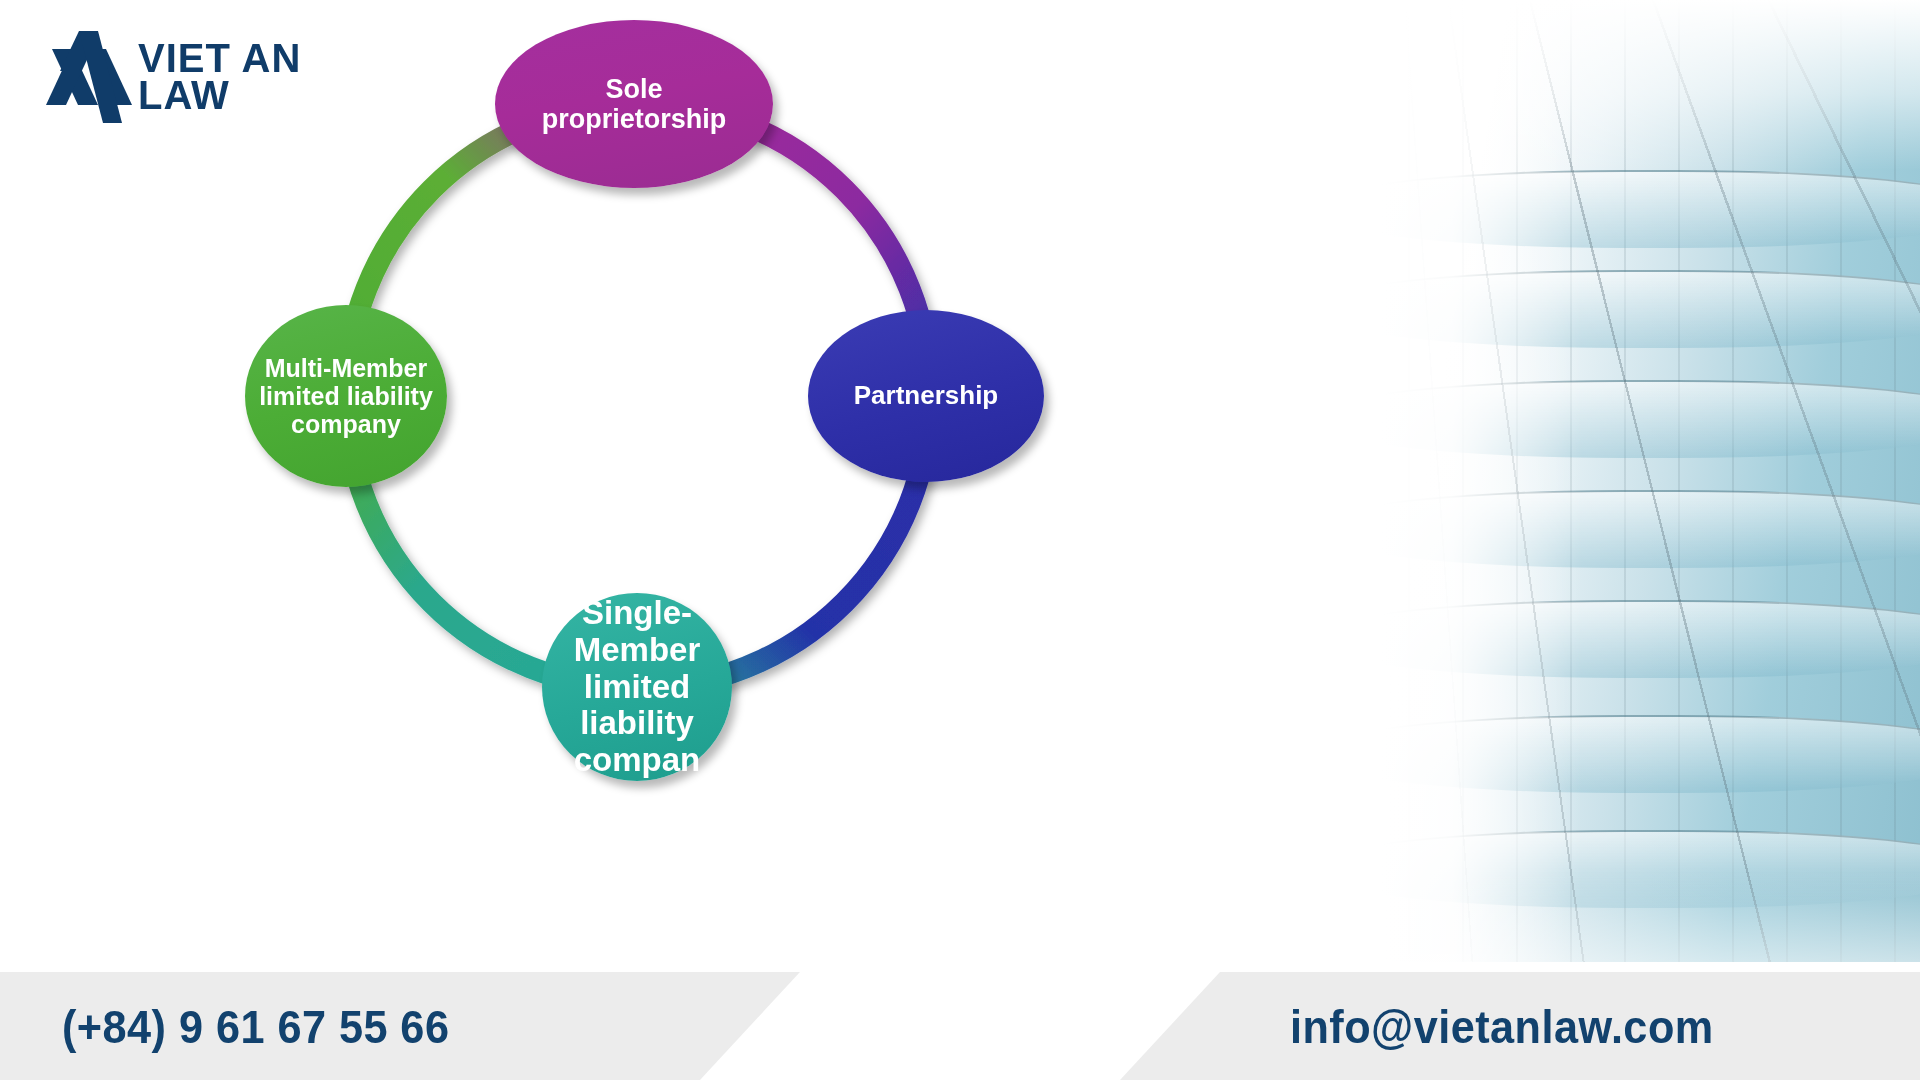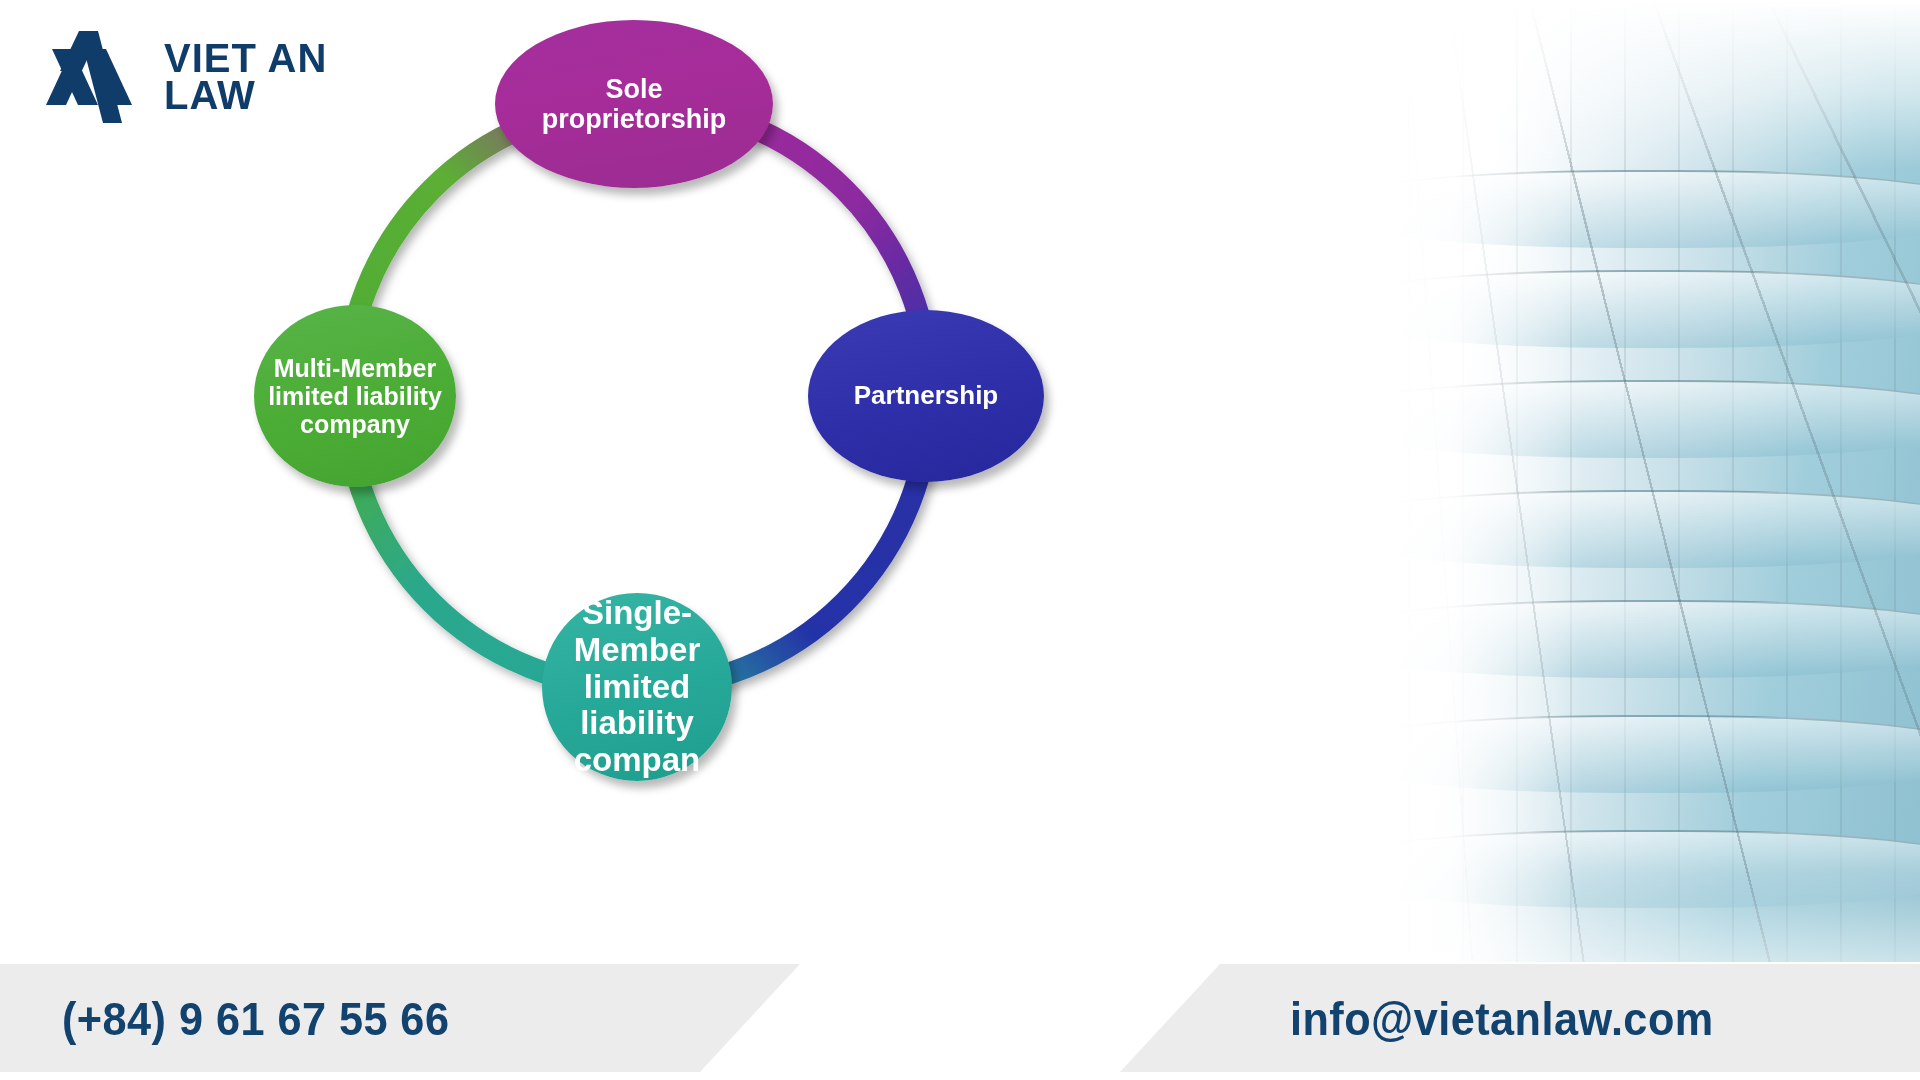--- a/index.html
+++ b/index.html
@@ -58,21 +58,21 @@
     background:linear-gradient(180deg, #ffffff 0%, rgba(255,255,255,.55) 55%, rgba(255,255,255,0) 100%);
   }
   #photo-panel .fade-bottom{
     position:absolute; left:0; right:0; bottom:0; height:90px;
     background:linear-gradient(0deg, rgba(255,255,255,.55) 0%, rgba(255,255,255,0) 100%);
   }
 
   
   #logo{
     position:absolute; left:46px; top:22px; width:310px; height:110px;
-    display:flex; align-items:center; gap:26px;
+    display:flex; align-items:center; gap:0;
   }
   #logo .mark{ width:92px; height:100px; flex:0 0 auto; }
   #logo .wordmark{
     display:flex; flex-direction:column; justify-content:center;
     line-height:.92;
   }
   #logo .wordmark span{
     font-weight:bold; letter-spacing:1px;
     font-size:40px;
     color:#103C69;
@@ -107,35 +107,35 @@
     background:linear-gradient(170deg,#A42F9E 0%, #A62C99 45%, #9A2C92 100%);
     font-size:27px; padding:0 24px;
   }
   #node-partnership{
     left:578px; top:310px; width:236px; height:172px;
     border-radius:50%;
     background:linear-gradient(165deg,#3B3CB4 0%,#2E2FA8 55%,#26279B 100%);
     font-size:26px; padding:0 16px;
   }
   #node-multi{
-    left:24px; top:305px; width:202px; height:182px;
+    left:15px; top:305px; width:202px; height:182px;
     border-radius:50%;
     background:linear-gradient(165deg,#58B449 0%,#4CAD36 50%,#43A32F 100%);
     font-size:25px; padding:0 10px;
   }
   #node-single{
     left:312px; top:593px; width:190px; height:188px;
     border-radius:50%;
     background:linear-gradient(165deg,#35B5A4 0%,#26A898 55%,#1E9D8D 100%);
     font-size:33px; padding:0 8px;
   }
 
   
   #footer{
-    position:absolute; left:0; bottom:8px; width:1920px; height:108px;
+    position:absolute; left:0; bottom:0; width:1920px; height:108px;
   }
   #footer .band-left{
     position:absolute; left:0; top:0; height:108px; width:800px;
     background:#ececec;
     clip-path:polygon(0 0, 800px 0, 700px 108px, 0 108px);
   }
   #footer .band-right{
     position:absolute; right:0; top:0; height:108px; width:800px;
     background:#ececec;
     clip-path:polygon(100px 0, 800px 0, 800px 108px, 0 108px);

